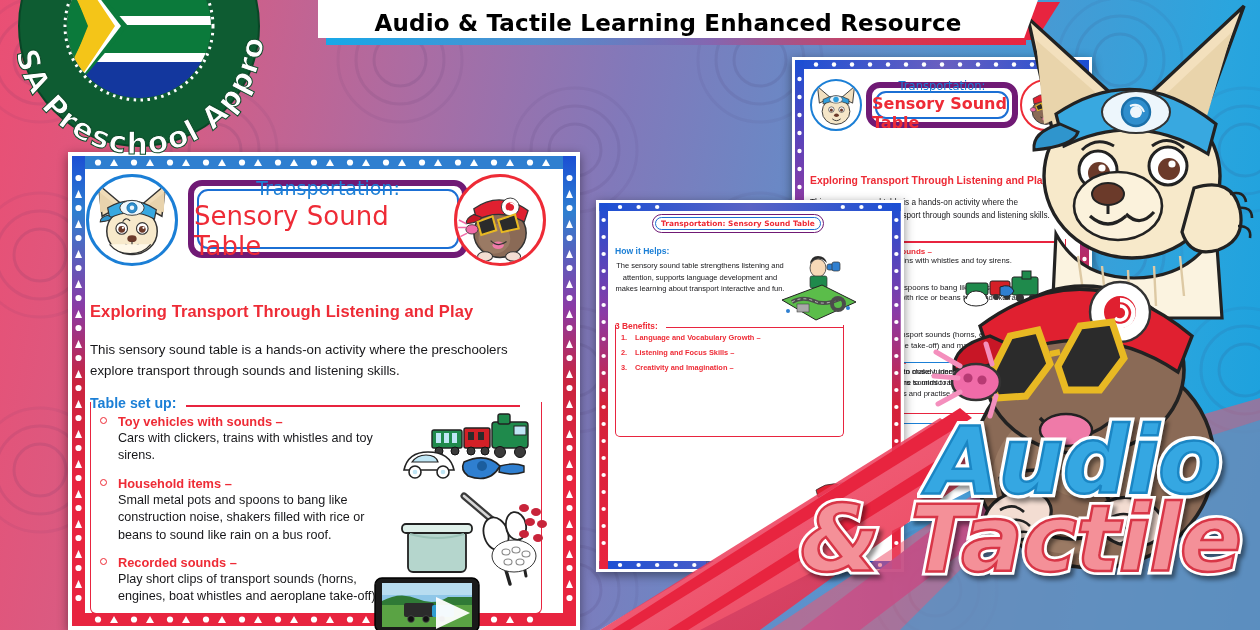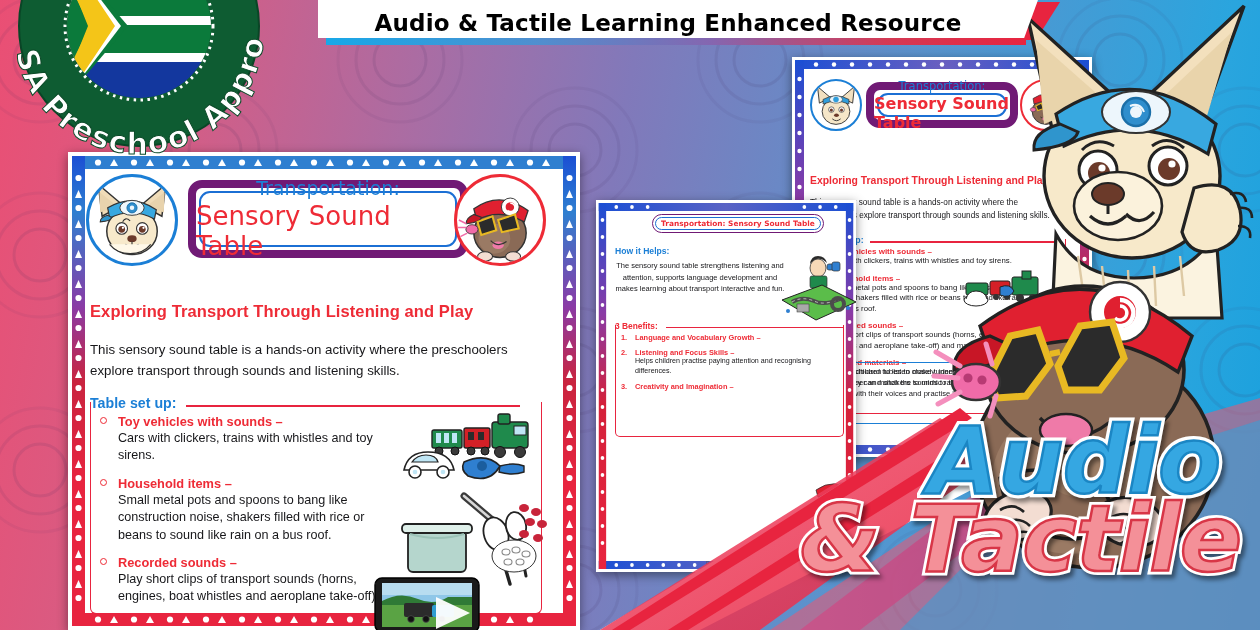--- a/index.html
+++ b/index.html
@@ -49,27 +49,27 @@
   .doc {
     position:absolute; background:#fff; box-shadow:0 3px 10px rgba(0,0,0,.45);
     overflow:hidden;
   }
   .doc-border { position:absolute; inset:0; }
   .doc-border svg { width:100%; height:100%; display:block; }
 
   
   #doc-back { left:792px; top:57px; width:300px; height:400px; z-index:10; }
   
-  #doc-mid { left:596px; top:200px; width:260px; height:372px; z-index:12;text-decoration:underline; }
+  #doc-mid { left:596px; top:200px; width:308px; height:372px; z-index:12;text-decoration:underline; }
   
   #doc-front { left:68px; top:152px; width:512px; height:478px; z-index:14; }
 
   
   .pill {
-    position:absolute; border:8px solid #701a75; border-radius:14px; background:#fff;
+    position:absolute; border:6px solid #701a75; border-radius:14px; background:#fff;
   }
   .pill-in { position:absolute; inset:3px; border:2px solid #1b6fd4; border-radius:11px; }
 
   .mascot-circle {
     position:absolute; border-radius:50%; background:#fff; overflow:hidden;
   }
   .mascot-circle svg { width:100%; height:100%; display:block; }
 
   .h-red { color:#ee2b36; font-family:"DejaVu Sans", sans-serif; }
   .h-blue { color:#1b7fd6; font-family:"DejaVu Sans", sans-serif; }
@@ -555,21 +555,20 @@
   <div class="m-h2">3 Benefits:</div>
   <div class="m-h2line"></div>
   <div class="m-list">
     <div class="m-item">
       <span class="m-num">1.</span>
       <span class="m-lead">Language and Vocabulary Growth –</span>
     </div>
     <div class="m-item">
       <span class="m-num">2.</span>
       <span class="m-lead">Listening and Focus Skills –</span>
-      <span class="m-body">Helps children practise paying attention and recognising differences.</span>
     </div>
     <div class="m-item">
       <span class="m-num">3.</span>
       <span class="m-lead">Creativity and Imagination –</span>
     </div>
   </div>
   <div class="m-page">Page 2 of 2</div>
 
   <div class="ill" style="left:180px; top:52px; width:82px; height:72px;">
     <svg viewBox="0 0 82 72">

